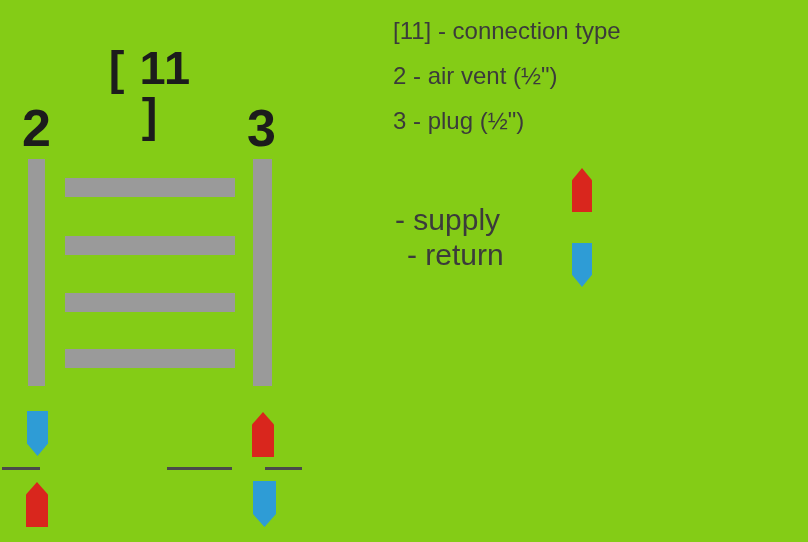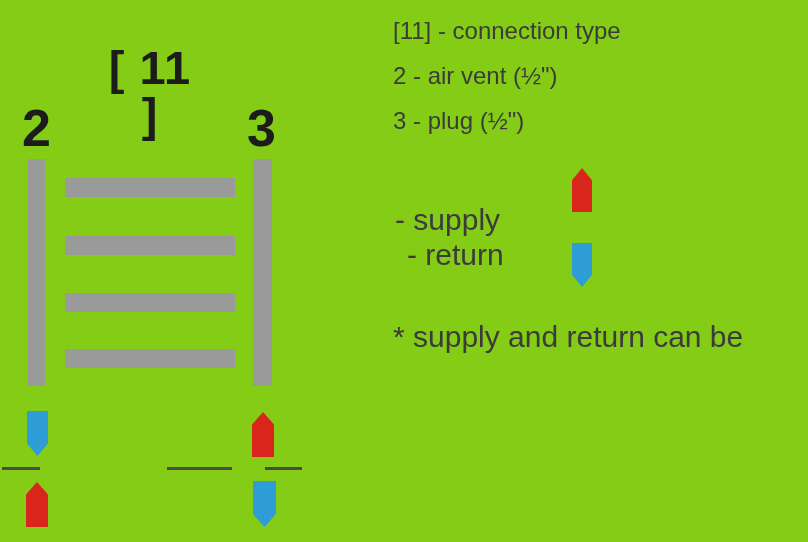--- a/index.html
+++ b/index.html
@@ -149,17 +149,16 @@
       <div>3 - plug (½")</div>
     </div>
 
     <div class="legend-row-label supply-label">- supply</div>
     <div class="arrow-up legend-arrow-supply"></div>
 
     <div class="legend-row-label return-label">- return</div>
     <div class="arrow-down legend-arrow-return"></div>
 
     <div class="note">
-      <div>* supply and return can be</div>
     </div>
   </div>
 
 </div>
 
 </body></html>

